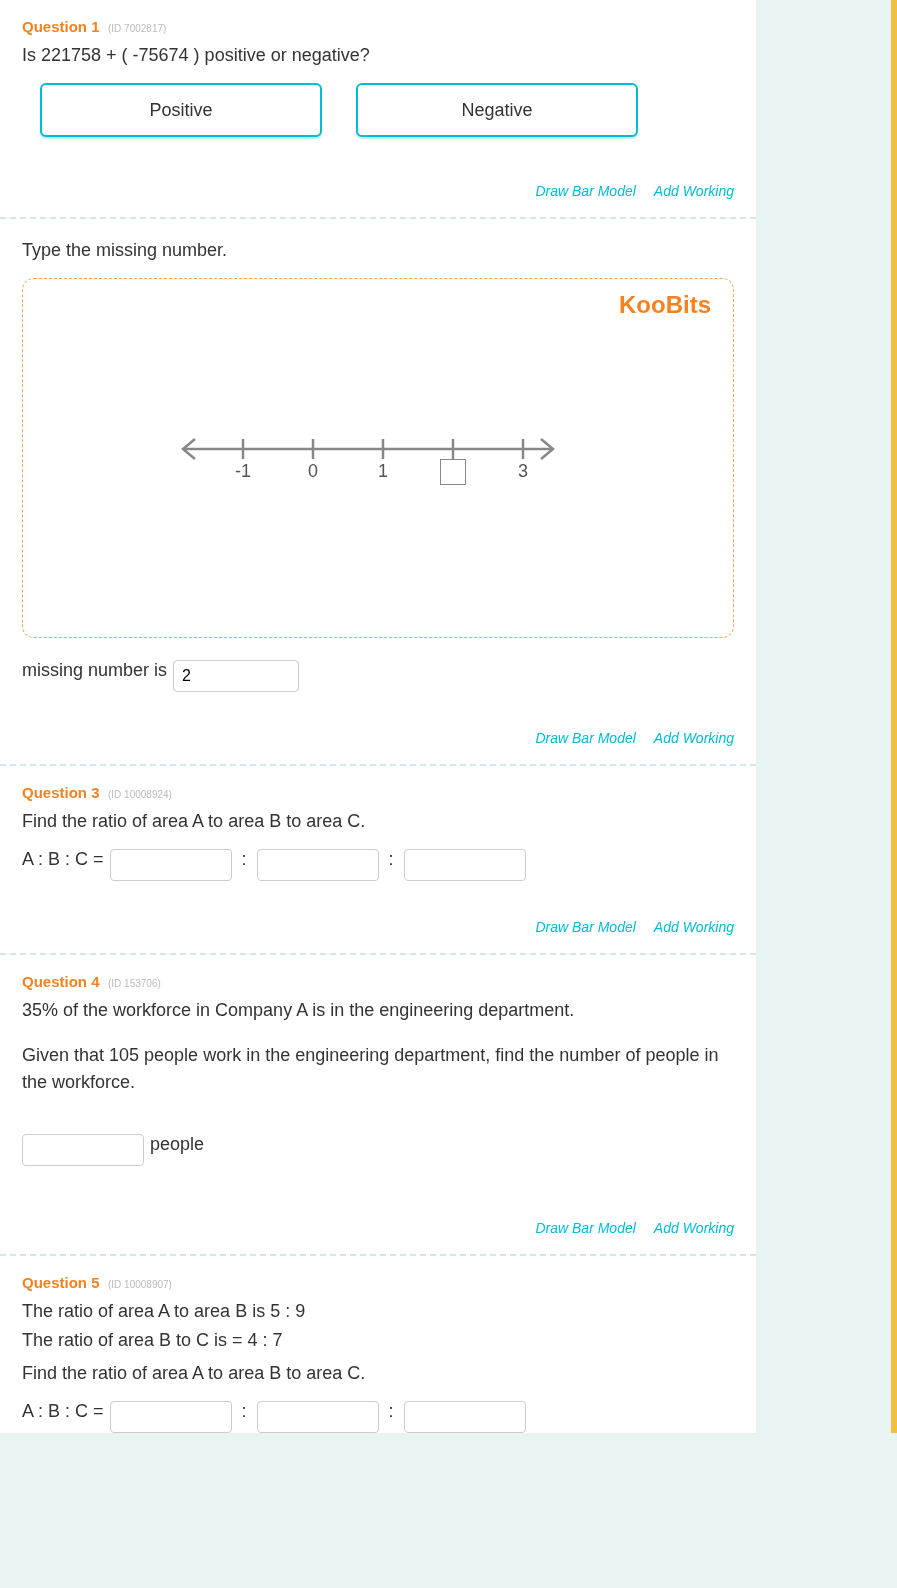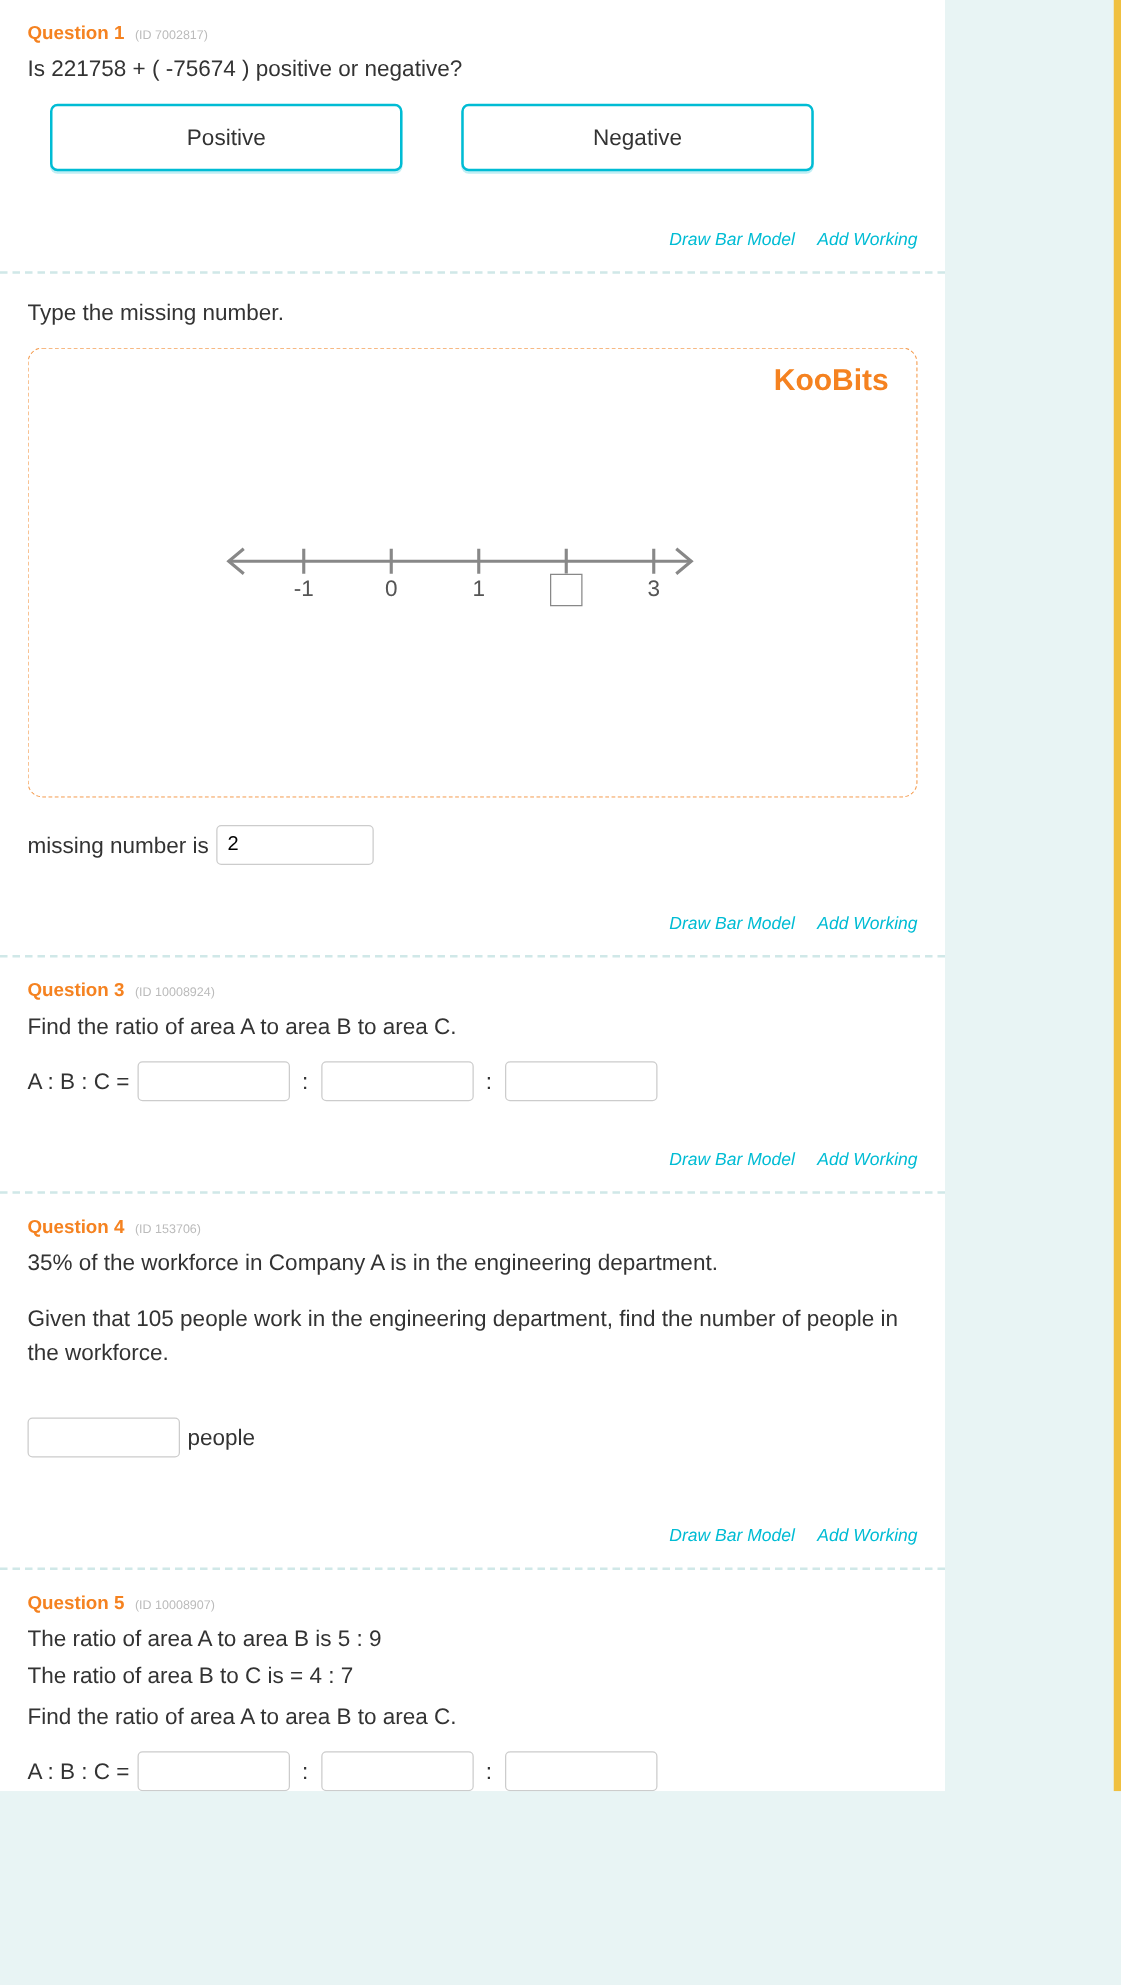--- a/index.html
+++ b/index.html
@@ -48,21 +48,21 @@
     margin-left: 4px;
   }
   .q-text {
     font-size: 18px;
     color: #333;
     line-height: 1.5;
     margin-bottom: 14px;
   }
   .choice-row {
     display: flex;
-    gap: 47px;
+    gap: 34px;
     margin: 10px 18px 36px 18px;
   }
   .choice-btn {
     flex: 0 0 282px;
     height: 54px;
     border: 2.5px solid #00bcd4;
     border-radius: 6px;
     background: #fff;
     font-size: 18px;
     color: #333;
@@ -119,21 +119,20 @@
     height: 26px;
     border: 1.5px solid #888;
     background: #fff;
     transform: translateX(-50%);
     top: -2px;
   }
   .answer-row {
     font-size: 18px;
     color: #333;
     display: flex;
-    align-items: center;
     gap: 6px;
     margin-bottom: 28px;
     flex-wrap: wrap;
   }
   .text-input {
     border: 1px solid #ccc;
     border-radius: 4px;
     height: 32px;
     width: 122px;
     font-size: 16px;

